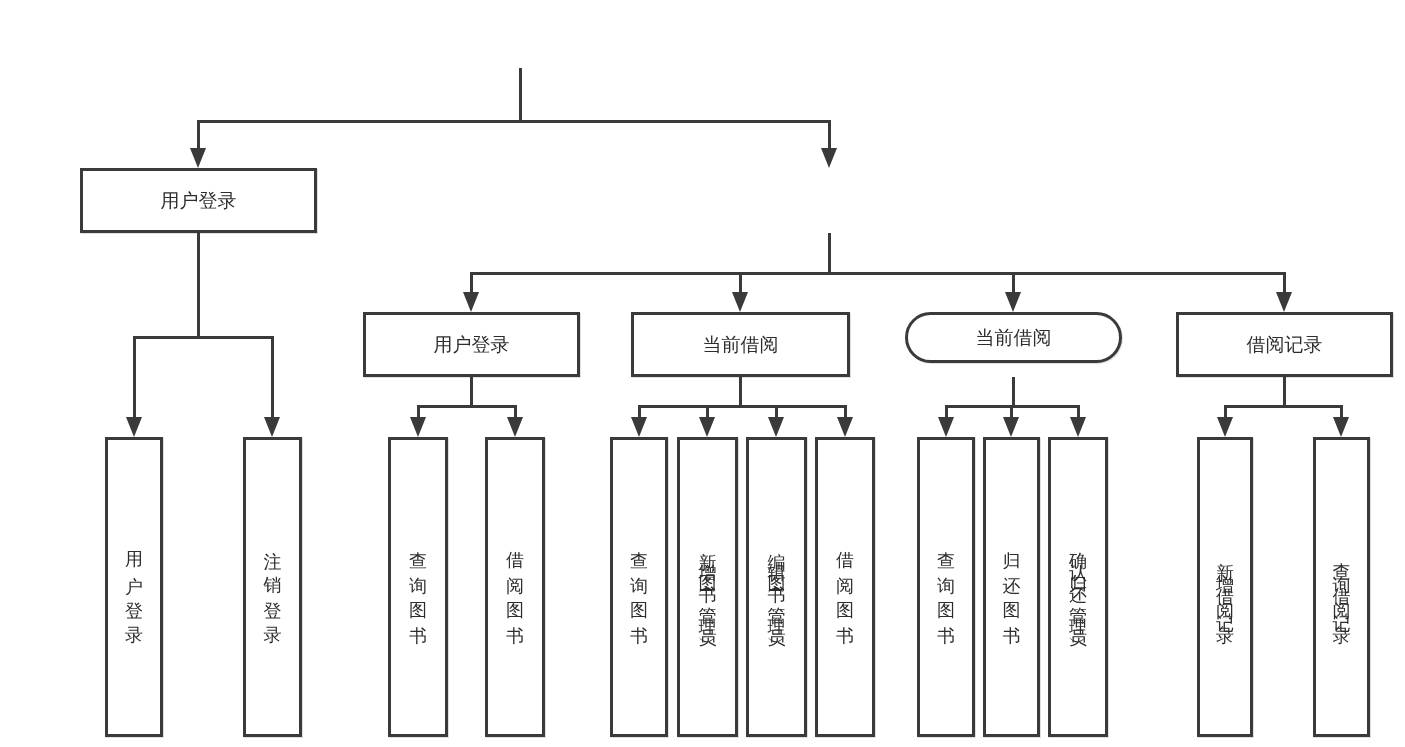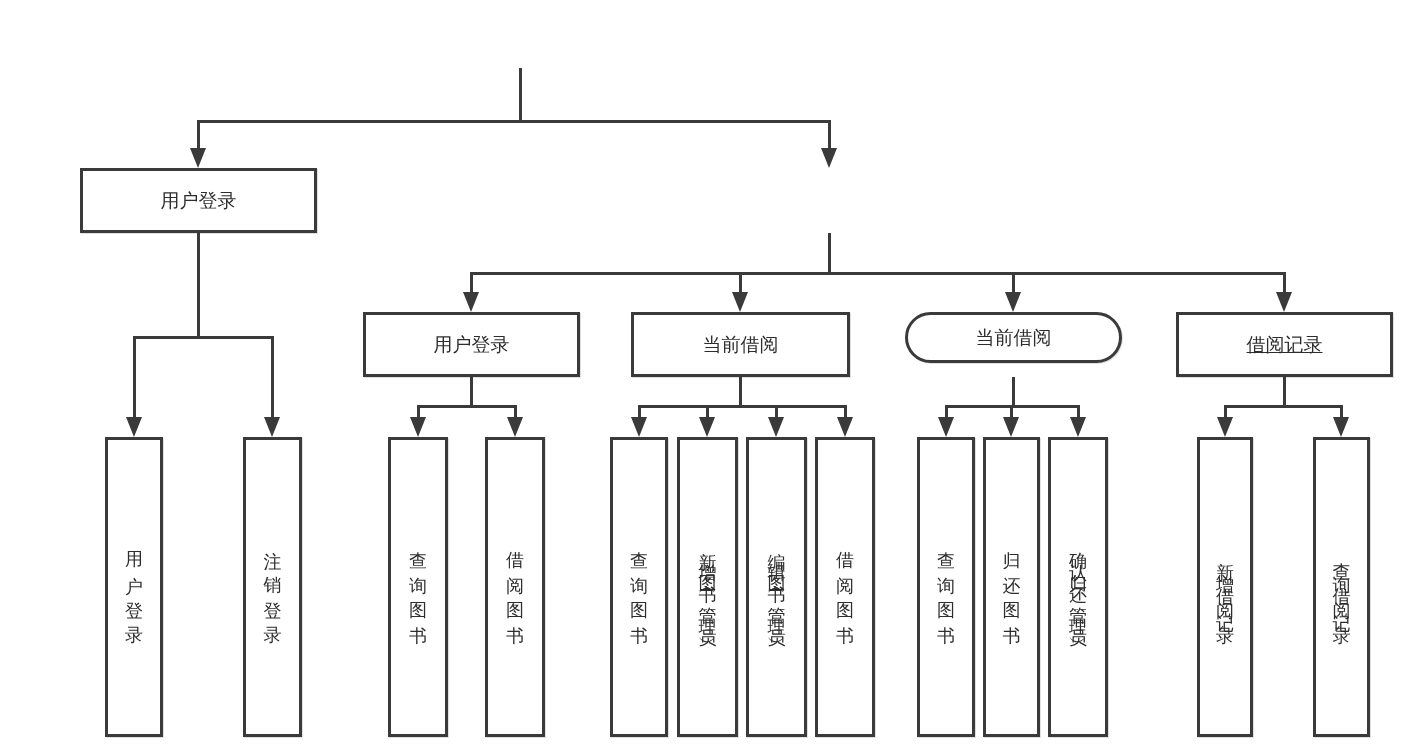--- a/index.html
+++ b/index.html
@@ -63,21 +63,21 @@
   <div class="vline" style="left:739px; top:275px; height:18px;"></div>
   <div class="arrow" style="left:732px; top:292px;"></div>
   <div class="vline" style="left:1012px; top:275px; height:18px;"></div>
   <div class="arrow" style="left:1005px; top:292px;"></div>
   <div class="vline" style="left:1283px; top:275px; height:18px;"></div>
   <div class="arrow" style="left:1276px; top:292px;"></div>
 
   <div class="box" style="left:363px; top:312px; width:217px; height:65px;">用户登录</div>
   <div class="box" style="left:631px; top:312px; width:219px; height:65px;">当前借阅</div>
   <div class="box" style="left:905px; top:312px; width:217px; height:51px;border-radius:28px;">当前借阅</div>
-  <div class="box" style="left:1176px; top:312px; width:217px; height:65px;text-decoration:underline;">借阅记录</div>
+  <div class="box" style="left:1176px; top:312px; width:217px; height:65px;">借阅记录</div>
 
   <div class="vline" style="left:470px; top:377px; height:28px;"></div>
   <div class="hline" style="left:417px; top:405px; width:100px;"></div>
   <div class="vline" style="left:417px; top:408px; height:11px;"></div>
   <div class="arrow" style="left:410px; top:417px;"></div>
   <div class="vline" style="left:514px; top:408px; height:11px;"></div>
   <div class="arrow" style="left:507px; top:417px;"></div>
 
   <div class="vline" style="left:739px; top:377px; height:28px;"></div>
   <div class="hline" style="left:638px; top:405px; width:209px;"></div>

